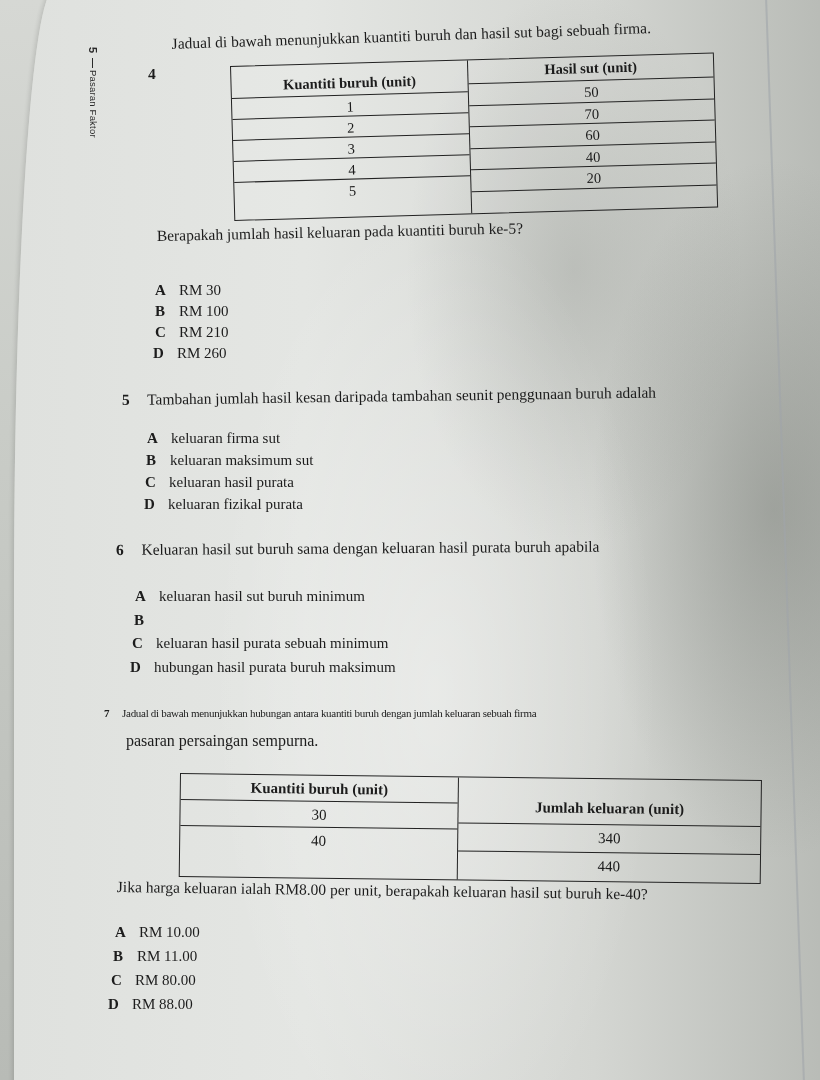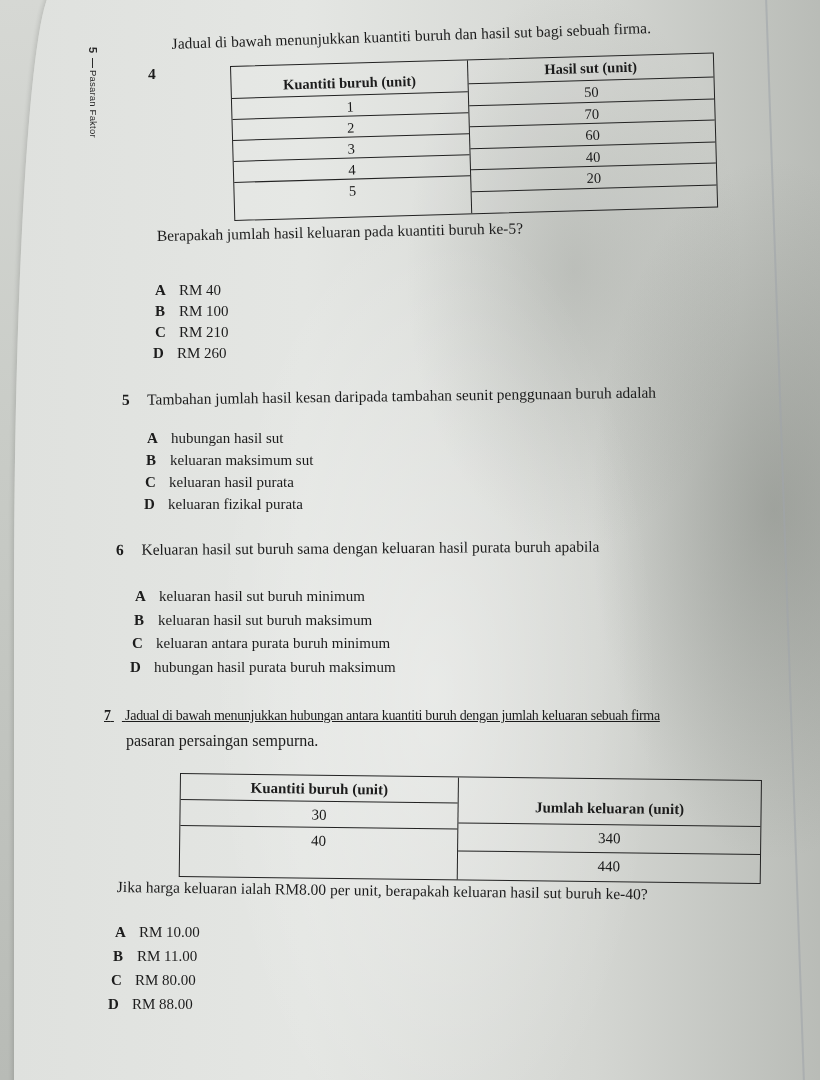--- a/index.html
+++ b/index.html
@@ -173,21 +173,21 @@
       <div class="cell">20</div>
       <div class="cell blank"></div>
     </div>
   </div>
 </div>
 
 <div class="abs q-text" style="left:157px; top:226px; transform: rotate(-1.2deg); transform-origin:left bottom;">Berapakah jumlah hasil keluaran pada kuantiti buruh ke-5?</div>
 
 <div class="option" style="left:155px; top:282px;">
   <span class="letter">A</span>
-  <span>RM 40</span>
+  <span>RM 30</span>
 </div>
 <div class="option" style="left:155px; top:303px;">
   <span class="letter">B</span>
   <span>RM 100</span>
 </div>
 <div class="option" style="left:155px; top:324px;">
   <span class="letter">C</span>
   <span>RM 210</span>
 </div>
 <div class="option" style="left:153px; top:345px;">
@@ -196,21 +196,21 @@
 </div>
 
 <div class="abs q-text" style="left:122px; top:390px; transform: rotate(-0.8deg); transform-origin:left bottom;">
   <span class="q-num">5</span>
   <span style="display:inline-block; width:10px;"></span>
   <span>Tambahan jumlah hasil kesan daripada tambahan  seunit penggunaan buruh adalah</span>
 </div>
 
 <div class="option" style="left:147px; top:430px;">
   <span class="letter">A</span>
-  <span>hubungan hasil sut</span>
+  <span>keluaran firma sut</span>
 </div>
 <div class="option" style="left:146px; top:452px;">
   <span class="letter">B</span>
   <span>keluaran maksimum sut</span>
 </div>
 <div class="option" style="left:145px; top:474px;">
   <span class="letter">C</span>
   <span>keluaran hasil purata</span>
 </div>
 <div class="option" style="left:144px; top:496px;">
@@ -223,32 +223,31 @@
   <span style="display:inline-block; width:10px;"></span>
   <span>Keluaran hasil sut buruh sama dengan keluaran hasil purata buruh apabila</span>
 </div>
 
 <div class="option" style="left:135px; top:588px;">
   <span class="letter">A</span>
   <span>keluaran hasil sut buruh minimum</span>
 </div>
 <div class="option" style="left:134px; top:612px;">
   <span class="letter">B</span>
-  <span>keluaran hasil sut buruh maksimum</span>
 </div>
 <div class="option" style="left:132px; top:635px;">
   <span class="letter">C</span>
-  <span>keluaran antara purata buruh minimum</span>
+  <span>keluaran hasil purata sebuah minimum</span>
 </div>
 <div class="option" style="left:130px; top:659px;">
   <span class="letter">D</span>
   <span>hubungan hasil purata buruh maksimum</span>
 </div>
 
-<div class="abs q-text" style="left:104px; top:707px; font-size:14px; letter-spacing:-0.3px;text-decoration:underline;">
+<div class="abs q-text" style="left:104px; top:707px; font-size:11px; letter-spacing:-0.3px;">
   <span class="q-num">7</span>
   <span style="display:inline-block; width:8px;"></span>
   <span>Jadual di bawah menunjukkan hubungan antara kuantiti buruh dengan jumlah keluaran sebuah firma</span>
 </div>
 <div class="abs q-text" style="left:126px; top:731px; font-size:16px;">pasaran persaingan sempurna.</div>
 
 <div class="table7">
   <div class="grid">
     <div class="col left">
       <div class="cell head">Kuantiti buruh (unit)</div>

